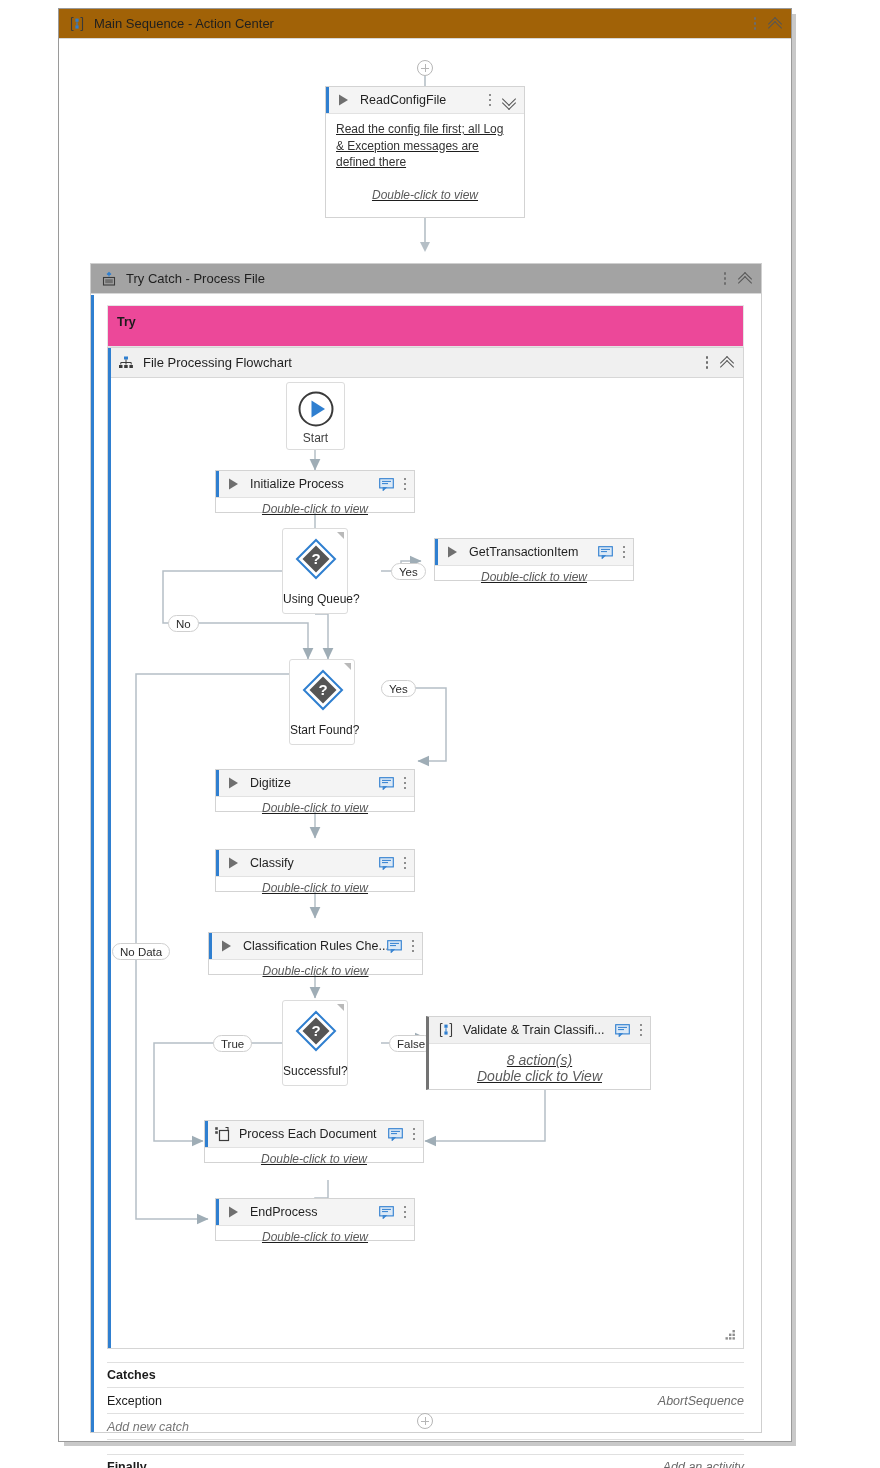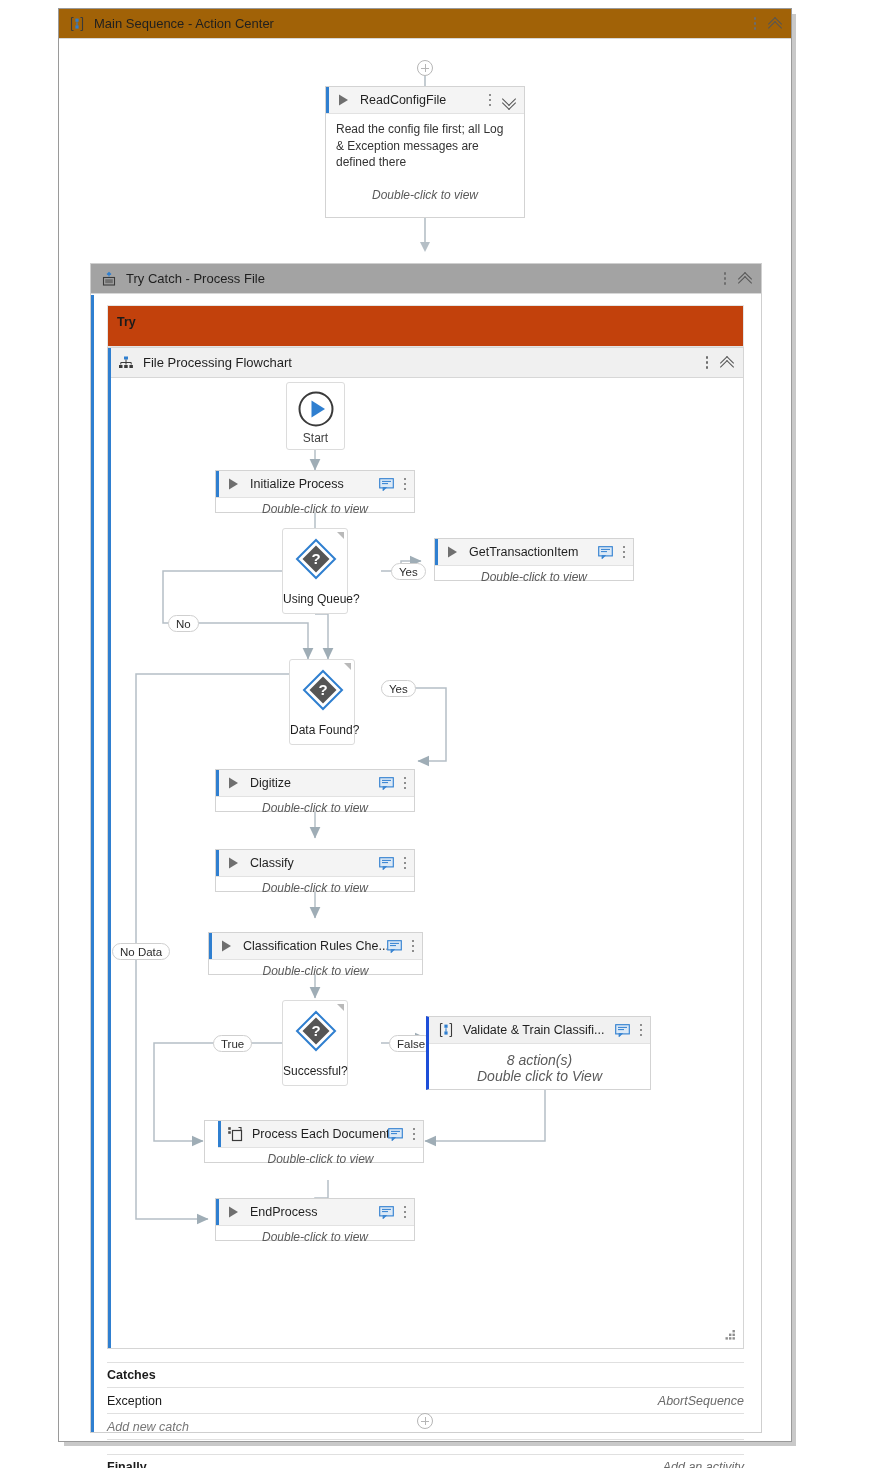--- a/index.html
+++ b/index.html
@@ -61,35 +61,35 @@
 
   
   .card{position:absolute;background:#fff;border:1px solid #d3d3d3;box-sizing:border-box;}
   .card .bar{
     display:flex;align-items:center;height:27px;background:#f4f4f4;
     border-bottom:1px solid #e2e2e2;box-sizing:border-box;padding-left:9px;padding-right:7px;
     position:relative;
   }
   .card .accent{position:absolute;left:0;top:0;bottom:0;width:3px;background:#2f7fd0;}
   .card .bar .nm{font-size:12.5px;color:#1f1f1f;margin-left:9px;flex:1;white-space:nowrap;overflow:hidden;}
-  .card .body{padding:7px 10px 8px;}
+  .card .body{padding:7px 10px 8px;text-decoration:underline;}
   .card .dbl{font-style:italic;color:#5a5a5a;font-size:12px;text-align:center;}
   .card .note{font-size:12px;color:#333;line-height:16.5px;}
   .card .cnt{font-style:italic;color:#5a5a5a;font-size:14px;text-align:center;line-height:16px;}
 
   
   .balloon{width:15px;height:13px;flex:none;margin-right:9px;}
 
   
   .trycatch{
     position:absolute;left:31px;top:223px;width:672px;height:1170px;
     background:#fff;border:1px solid #cfcfcf;box-sizing:border-box;
   }
   .tc-accent{position:absolute;left:0;top:31px;bottom:0;width:3px;background:#2f7fd0;}
-  .section{border:1px solid #e4e4e4;box-sizing:border-box;background:#c2410c;}
+  .section{border:1px solid #e4e4e4;box-sizing:border-box;background:#ec4899;}
   .sec-label{font-weight:bold;font-size:12.5px;color:#1b1b1b;padding:9px 0 0 9px;}
 
   
   .flowchart{
     position:absolute;left:16px;top:83px;width:637px;height:1002px;
     background:#fff;border:1px solid #d5d5d5;box-sizing:border-box;
   }
   .fc-accent{position:absolute;left:0;top:0;bottom:0;width:3px;background:#2f7fd0;}
   .fc-canvas{position:absolute;left:0;top:30px;right:0;bottom:0;overflow:hidden;}
 
@@ -348,21 +348,21 @@
             </div>
           </div>
 
           <div class="decision" style="left:181px;top:281px;">
             <span class="corner"></span>
             <svg width="44" height="44" viewBox="0 0 44 44" style="position:absolute;left:11px;top:8px;">
               <polygon points="22,3 41,22 22,41 3,22" fill="#fff" stroke="#2f7fd0" stroke-width="2"></polygon>
               <polygon points="22,8.5 35.5,22 22,35.5 8.5,22" fill="#555"></polygon>
               <text x="22" y="27" font-size="15" font-family="Liberation Sans, sans-serif" fill="#fff" text-anchor="middle" font-weight="bold">?</text>
             </svg>
-            <span class="dlbl">Data Found?</span>
+            <span class="dlbl">Start Found?</span>
           </div>
           <div class="pill" style="left:273px;top:302px;">Yes</div>
           <div class="pill" style="left:4px;top:565px;">No Data</div>
 
           <div class="card" style="left:107px;top:391px;width:200px;height:43px;">
             <div class="bar">
               <span class="accent"></span>
               <svg class="ico" viewBox="0 0 16 16">
                   <polygon points="4,2.5 13,8 4,13.5" fill="#6f6f6f"></polygon>
                 </svg>
@@ -434,21 +434,21 @@
             <svg width="44" height="44" viewBox="0 0 44 44" style="position:absolute;left:11px;top:8px;">
               <polygon points="22,3 41,22 22,41 3,22" fill="#fff" stroke="#2f7fd0" stroke-width="2"></polygon>
               <polygon points="22,8.5 35.5,22 22,35.5 8.5,22" fill="#555"></polygon>
               <text x="22" y="27" font-size="15" font-family="Liberation Sans, sans-serif" fill="#fff" text-anchor="middle" font-weight="bold">?</text>
             </svg>
             <span class="dlbl">Successful?</span>
           </div>
           <div class="pill" style="left:105px;top:657px;">True</div>
           <div class="pill" style="left:281px;top:657px;">False</div>
 
-          <div class="card" style="left:318px;top:638px;width:225px;height:74px;border-left:3px solid #1d4ed8;">
+          <div class="card" style="left:318px;top:638px;width:225px;height:74px;border-left:3px solid #737373;">
             <div class="bar" style="background:#f1f1f1;">
               <svg class="ico" viewBox="0 0 16 16">
                 <path d="M2.5 1.5v13M13.5 1.5v13" stroke="#3a3a3a" stroke-width="1.1" fill="none"></path>
                 <path d="M2.5 1.5h2M2.5 14.5h2M13.5 1.5h-2M13.5 14.5h-2" stroke="#3a3a3a" stroke-width="1.1" fill="none"></path>
                 <rect x="6.4" y="2.6" width="3.2" height="3.2" fill="#2f7fd0"></rect>
                 <rect x="6.4" y="9.4" width="3.2" height="3.2" fill="#2f7fd0"></rect>
                 <path d="M8 6.2v3.2" stroke="#2f7fd0" stroke-width="1.1"></path>
               </svg>
               <span class="nm">Validate &amp; Train Classifi...</span>
               <svg class="balloon" viewBox="0 0 15 13">
@@ -461,21 +461,21 @@
                   <i></i>
                   <i></i>
                 </span>
             </div>
             <div class="body" style="padding:8px 10px;">
               <div class="cnt">8 action(s)</div>
               <div class="cnt">Double click to View</div>
             </div>
           </div>
 
-          <div class="card" style="left:96px;top:742px;width:220px;height:43px;padding-left:13px;">
+          <div class="card" style="left:96px;top:742px;width:220px;height:43px;">
             <div class="bar">
               <span class="accent"></span>
               <svg class="ico" viewBox="0 0 16 16">
                 <rect x="5.5" y="4.5" width="9" height="10" fill="none" stroke="#3a3a3a" stroke-width="1.2"></rect>
                 <rect x="1.2" y="1.2" width="2.6" height="2.6" fill="#4a4a4a"></rect>
                 <rect x="1.2" y="5.2" width="2.6" height="2.6" fill="#4a4a4a"></rect>
                 <path d="M11.5 1.5h2.5v2.5" stroke="#3a3a3a" stroke-width="1.1" fill="none"></path>
               </svg>
               <span class="nm">Process Each Document</span>
               <svg class="balloon" viewBox="0 0 15 13">

